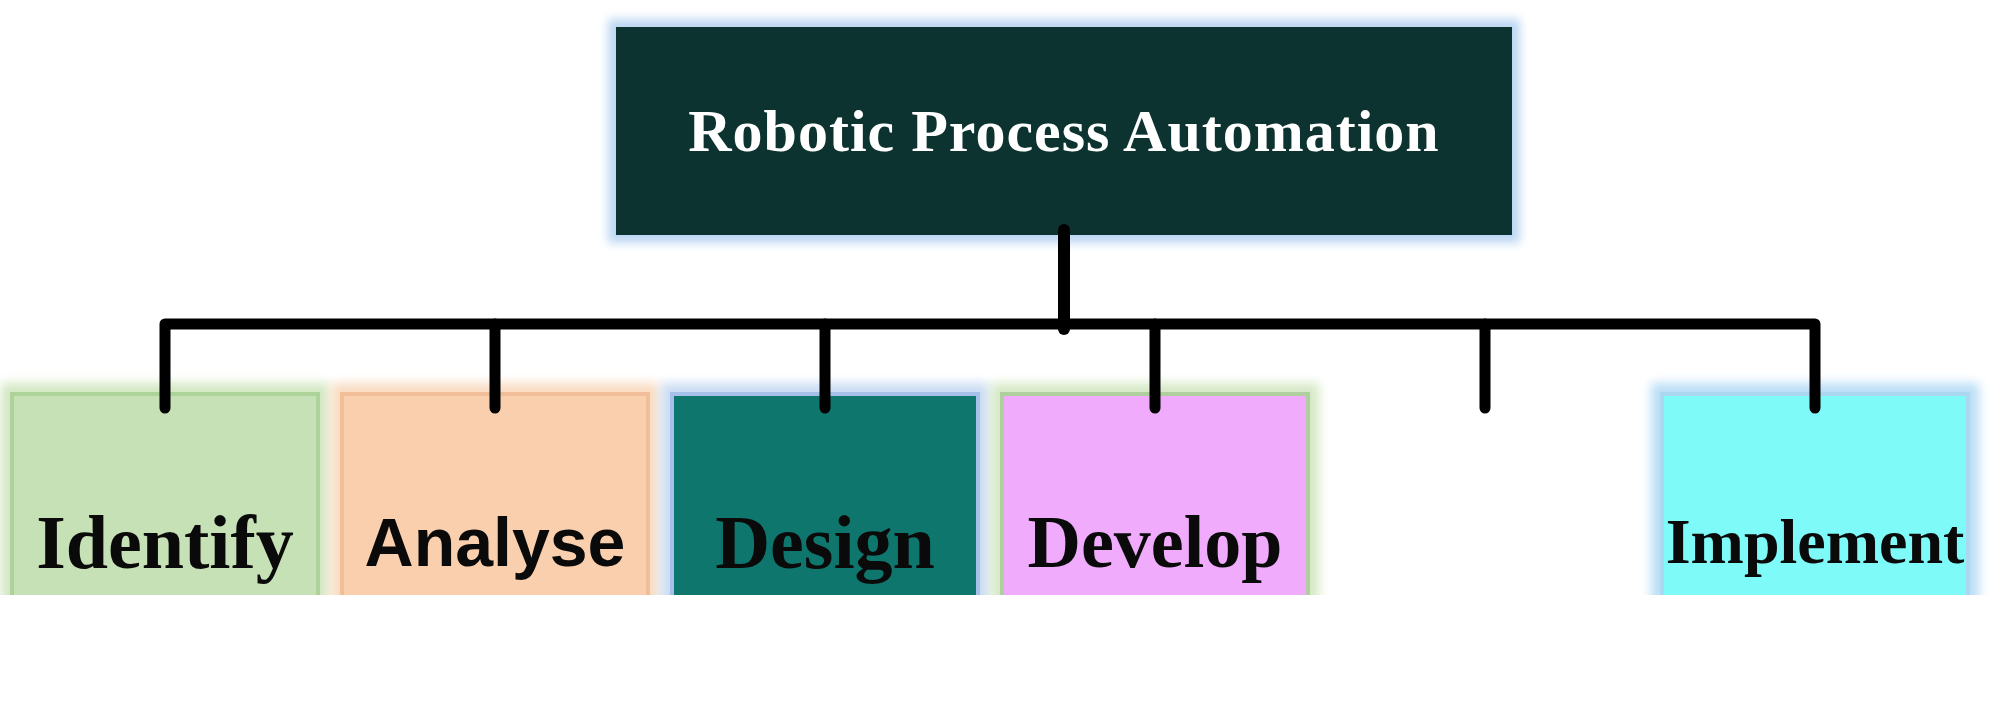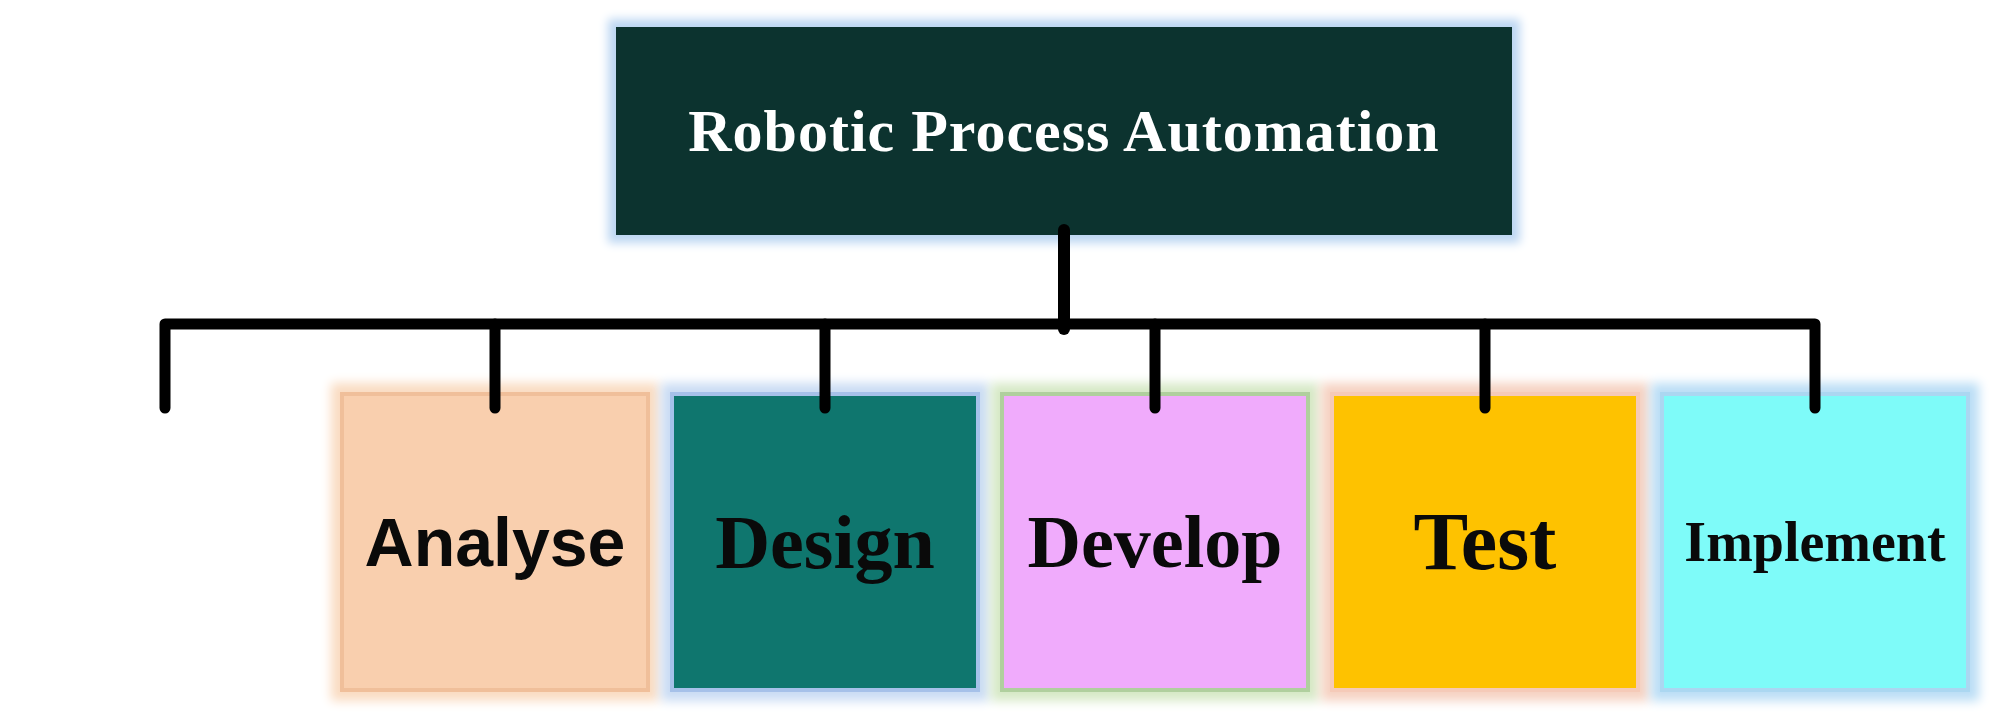--- a/index.html
+++ b/index.html
@@ -3,21 +3,21 @@
 <meta charset="utf-8">
 <style>
   html, body {
     margin: 0;
     padding: 0;
     background: #ffffff;
   }
   #canvas {
     position: relative;
     width: 2000px;
-    height: 725px;
+    height: 595px;
     background: #ffffff;
     overflow: hidden;
     font-family: "Liberation Serif", serif;
   }
   
   #connector {
     position: absolute;
     left: 0;
     top: 0;
     width: 2000px;
@@ -69,21 +69,21 @@
   .s1 { left: 340px; }
   .s2 { left: 670px; }
   .s3 { left: 1000px; }
   .s4 { left: 1330px; }
   .s5 { left: 1660px; }
   .s0 .stage-label { font-size: 76px; }
   .s1 .stage-label { font-size: 68px; }
   .s2 .stage-label { font-size: 76px; }
   .s3 .stage-label { font-size: 74px; }
   .s4 .stage-label { font-size: 82px; }
-  .s5 .stage-label { font-size: 56px; }
+  .s5 .stage-label { font-size: 64px; }
 </style>
 </head>
 <body>
 
 <div id="canvas">
 
   <svg id="connector" viewBox="0 0 2000 725" xmlns="http://www.w3.org/2000/svg">
 
     <path class="conn" d="M 1064 230 L 1064 329" fill="none" stroke="#000000" stroke-width="12" stroke-linecap="round"></path>
 
@@ -92,34 +92,34 @@
     <path class="conn" d="M 495 324 L 495 408" fill="none" stroke="#000000" stroke-width="11" stroke-linecap="round"></path>
     <path class="conn" d="M 825 324 L 825 408" fill="none" stroke="#000000" stroke-width="11" stroke-linecap="round"></path>
     <path class="conn" d="M 1155 324 L 1155 408" fill="none" stroke="#000000" stroke-width="11" stroke-linecap="round"></path>
     <path class="conn" d="M 1485 324 L 1485 408" fill="none" stroke="#000000" stroke-width="11" stroke-linecap="round"></path>
   </svg>
 
   <div class="root-node" style="background: rgb(12, 51, 47); color: rgb(255, 255, 255); box-shadow: rgb(189, 215, 243) 0px 0px 9px 8px;">
     <span class="root-label">Robotic Process Automation</span>
   </div>
 
+  <div class="stage s0" style="background: rgb(197, 225, 181); border-color: rgb(174, 211, 154); box-shadow: rgb(211, 232, 195) 0px 0px 10px 9px;">
+    <span class="stage-label">Identify</span>
+  </div>
 
   <div class="stage s1 font-sans" style="background: rgb(249, 207, 174); border-color: rgb(240, 191, 154); box-shadow: rgb(250, 220, 194) 0px 0px 10px 9px;">
     <span class="stage-label">Analyse</span>
   </div>
 
   <div class="stage s2" style="background: #0f766e; border-color: rgb(166, 193, 233); box-shadow: rgb(202, 220, 244) 0px 0px 10px 9px;">
     <span class="stage-label">Design</span>
   </div>
 
   <div class="stage s3" style="background: #f0abfc; border-color: rgb(176, 207, 158); box-shadow: rgb(214, 233, 198) 0px 0px 10px 9px;">
     <span class="stage-label">Develop</span>
   </div>
 
-  <div class="stage s4" style="background: rgb(254, 194, 0); border-color: rgb(245, 202, 184); box-shadow: rgb(246, 210, 194) 0px 0px 10px 9px;">
-    <span class="stage-label">Test</span>
-  </div>
 
   <div class="stage s5" style="background: rgb(126, 251, 249); border-color: rgb(171, 215, 241); box-shadow: rgb(187, 222, 246) 0px 0px 10px 9px;">
     <span class="stage-label">Implement</span>
   </div>
 
 </div>
 
 </body></html>

